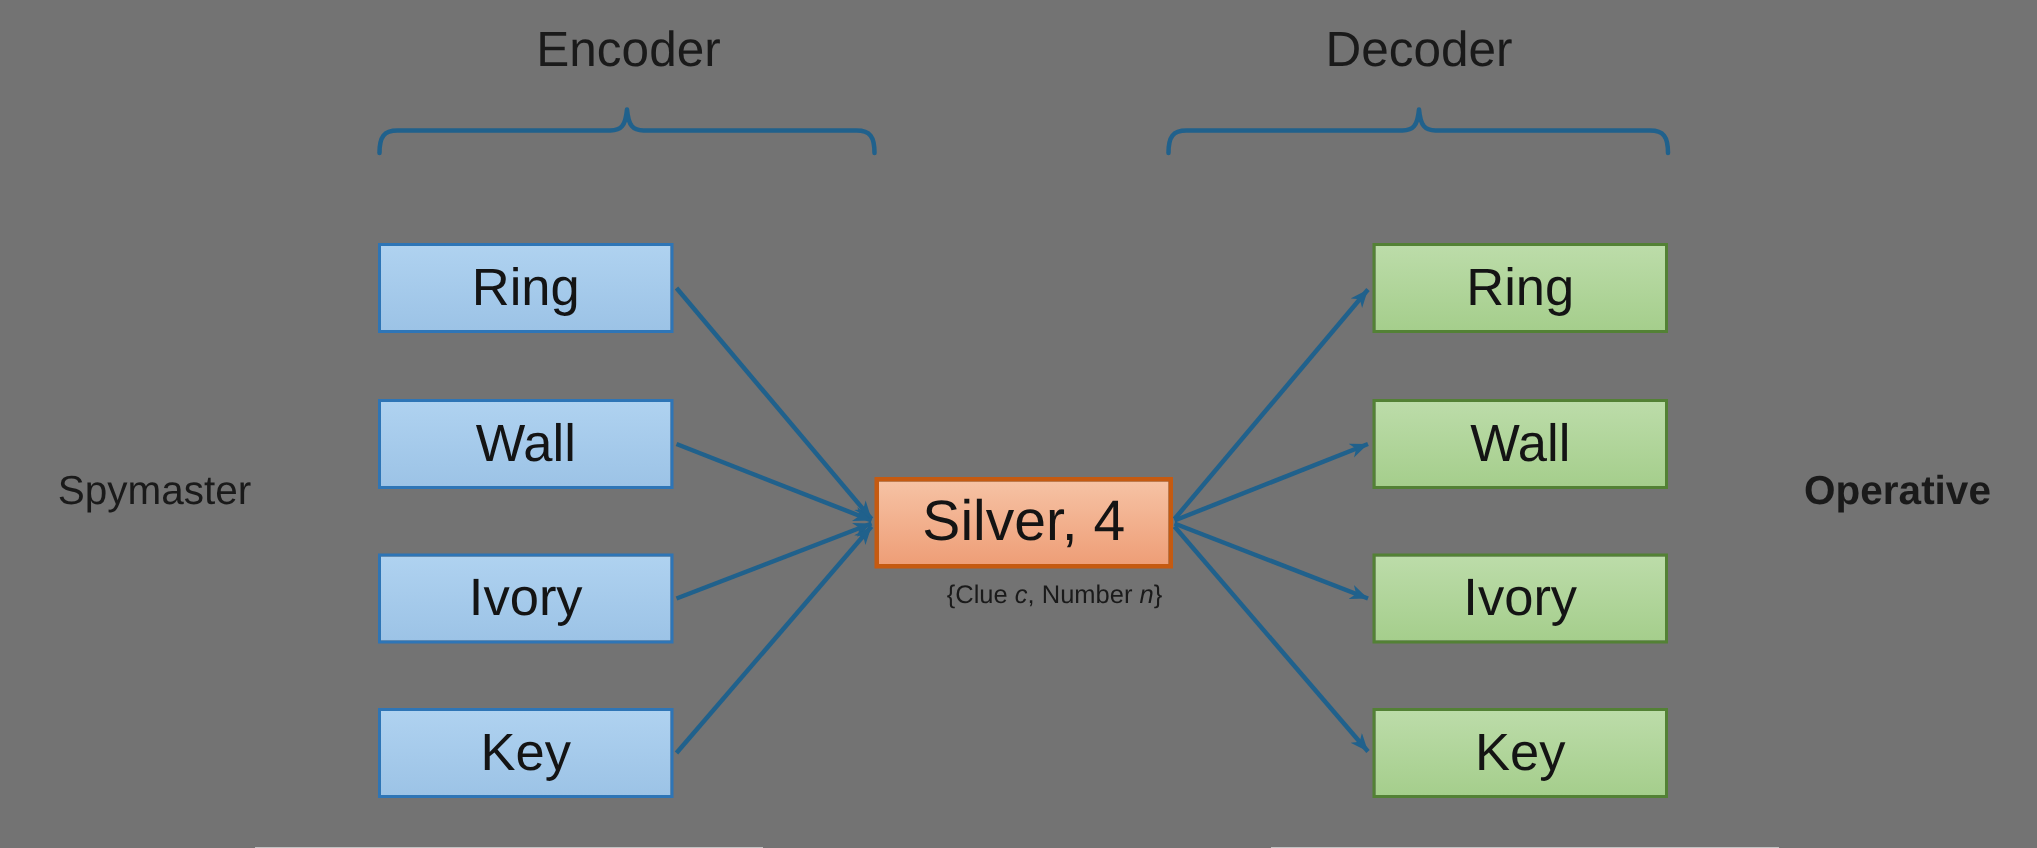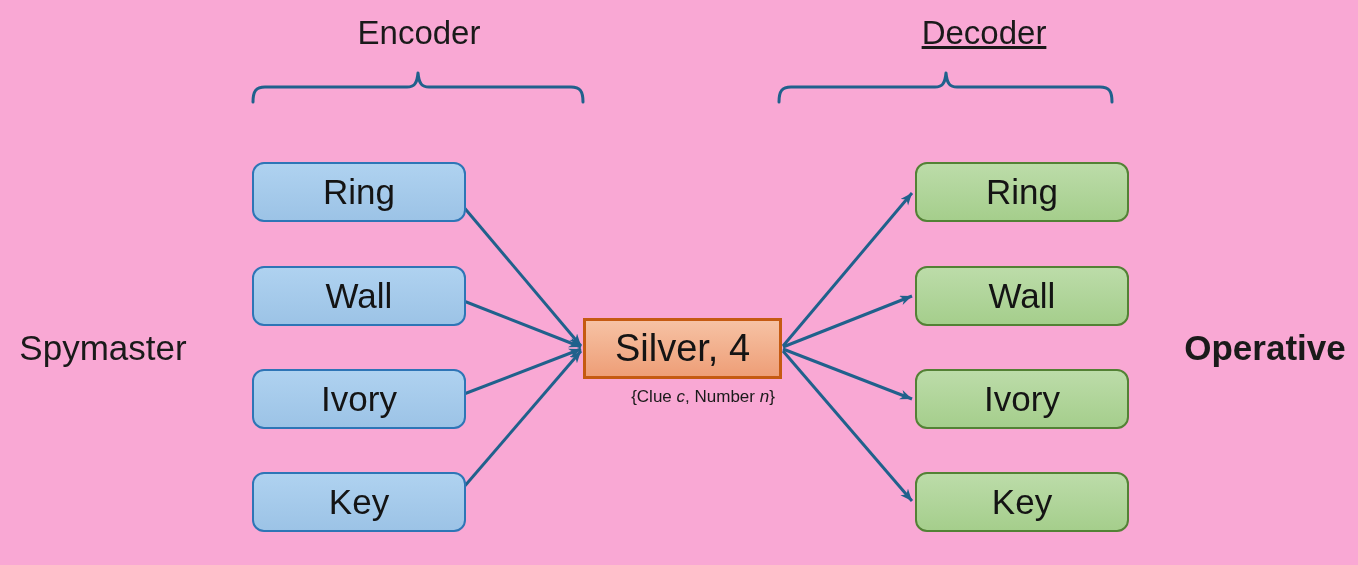--- a/index.html
+++ b/index.html
@@ -1,41 +1,40 @@
 <!DOCTYPE html>
 <html style="--arrow: #20618C; --blue-fill-top: #AFD2F0; --blue-fill-bottom: #9CC3E6; --blue-border: #2E75B6; --green-fill-top: #BCDCA9; --green-fill-bottom: #A5CE8C; --green-border: #538135; --orange-fill-top: #F6C2A4; --orange-fill-bottom: #EE9E77; --orange-border: #C55A11;"><head>
 <meta charset="utf-8">
 <style>
   html,body { margin:0; padding:0; background:#ffffff; }
   .canvas {
     position:relative;
     width:1358px; height:565px;
-    background:#f9a8d4;
+    background:#737373;
     font-family:"Liberation Sans", sans-serif;
     overflow:hidden;
   }
   svg.layer { position:absolute; left:0; top:0; width:1358px; height:565px; }
 
   .brace-title {
     position:absolute; top:14px;
     transform:translateX(-50%);
     font-size:33px; color:#1a1a1a; white-space:nowrap;
   }
   .role-label {
-    position:absolute; top:328px;
+    position:absolute; top:312px;
     transform:translateX(-50%);
-    font-size:35px; color:#1a1a1a; white-space:nowrap;
+    font-size:27px; color:#1a1a1a; white-space:nowrap;
   }
   .word-box {
     position:absolute;
-    width:214px; height:60px;
+    width:197px; height:60px;
     display:flex; align-items:center; justify-content:center;
     font-size:35px; color:#141414;
     box-sizing:border-box;
-    border-radius:12px;
   }
   .word-box.blue {
     background:linear-gradient(180deg, var(--blue-fill-top), var(--blue-fill-bottom));
     border:2px solid var(--blue-border);
   }
   .word-box.green {
     background:linear-gradient(180deg, var(--green-fill-top), var(--green-fill-bottom));
     border:2px solid var(--green-border);
   }
   .clue-box {
@@ -79,21 +78,21 @@
     <line class="stroke-line" x1="451" y1="399" x2="581" y2="349" marker-end="url(#ah)"></line>
     <line class="stroke-line" x1="451" y1="502" x2="581" y2="351" marker-end="url(#ah)"></line>
 
     <line class="stroke-line" x1="783" y1="346" x2="912" y2="193" marker-end="url(#ah)"></line>
     <line class="stroke-line" x1="783" y1="347" x2="912" y2="296" marker-end="url(#ah)"></line>
     <line class="stroke-line" x1="783" y1="349" x2="912" y2="399" marker-end="url(#ah)"></line>
     <line class="stroke-line" x1="783" y1="351" x2="912" y2="501" marker-end="url(#ah)"></line>
   </svg>
 
   <div class="brace-title" style="left:419px;">Encoder</div>
-  <div class="brace-title" style="left:984px;text-decoration:underline;">Decoder</div>
+  <div class="brace-title" style="left:946px;">Decoder</div>
 
   <div class="role-label" style="left:103px;">Spymaster</div>
   <div class="role-label" style="left:1265px;font-weight:bold;">Operative</div>
 
   <div class="word-box blue" style="left:252px; top:162px;">
     <span>Ring</span>
   </div>
   <div class="word-box blue" style="left:252px; top:266px;">
     <span>Wall</span>
   </div>

